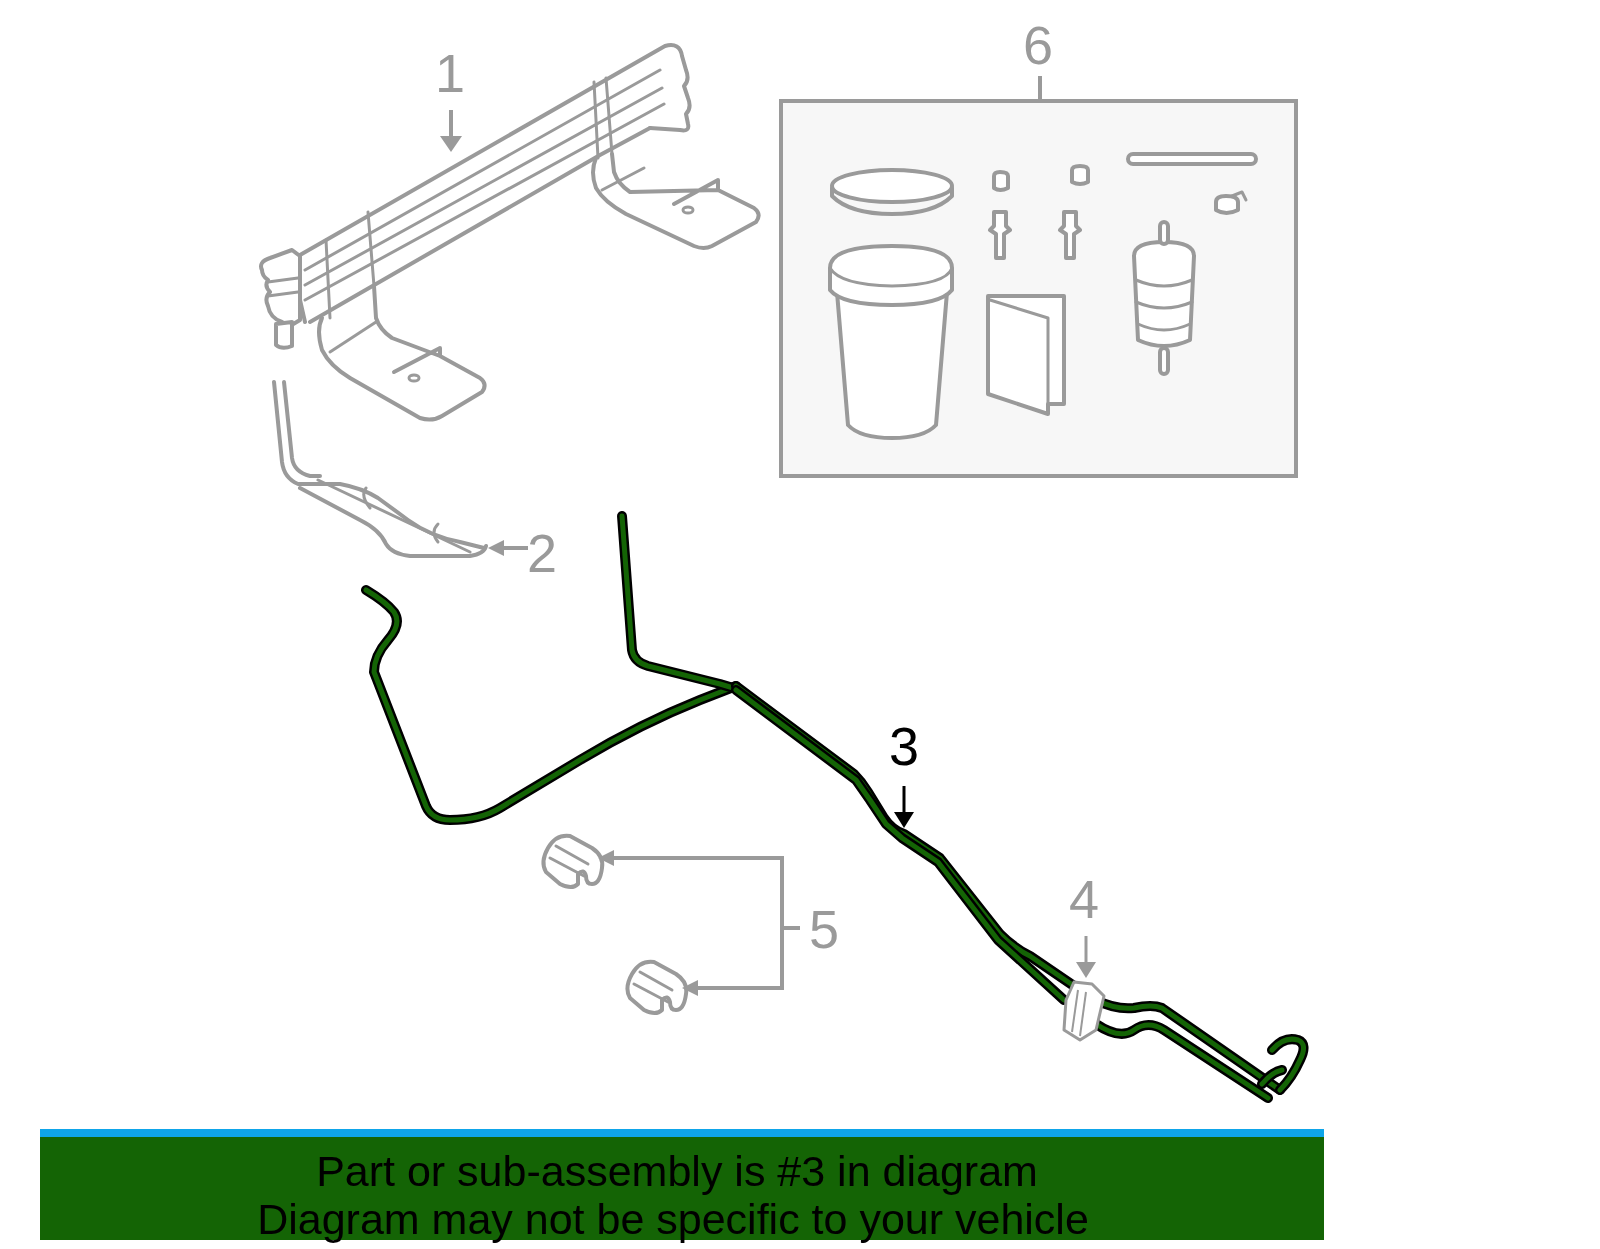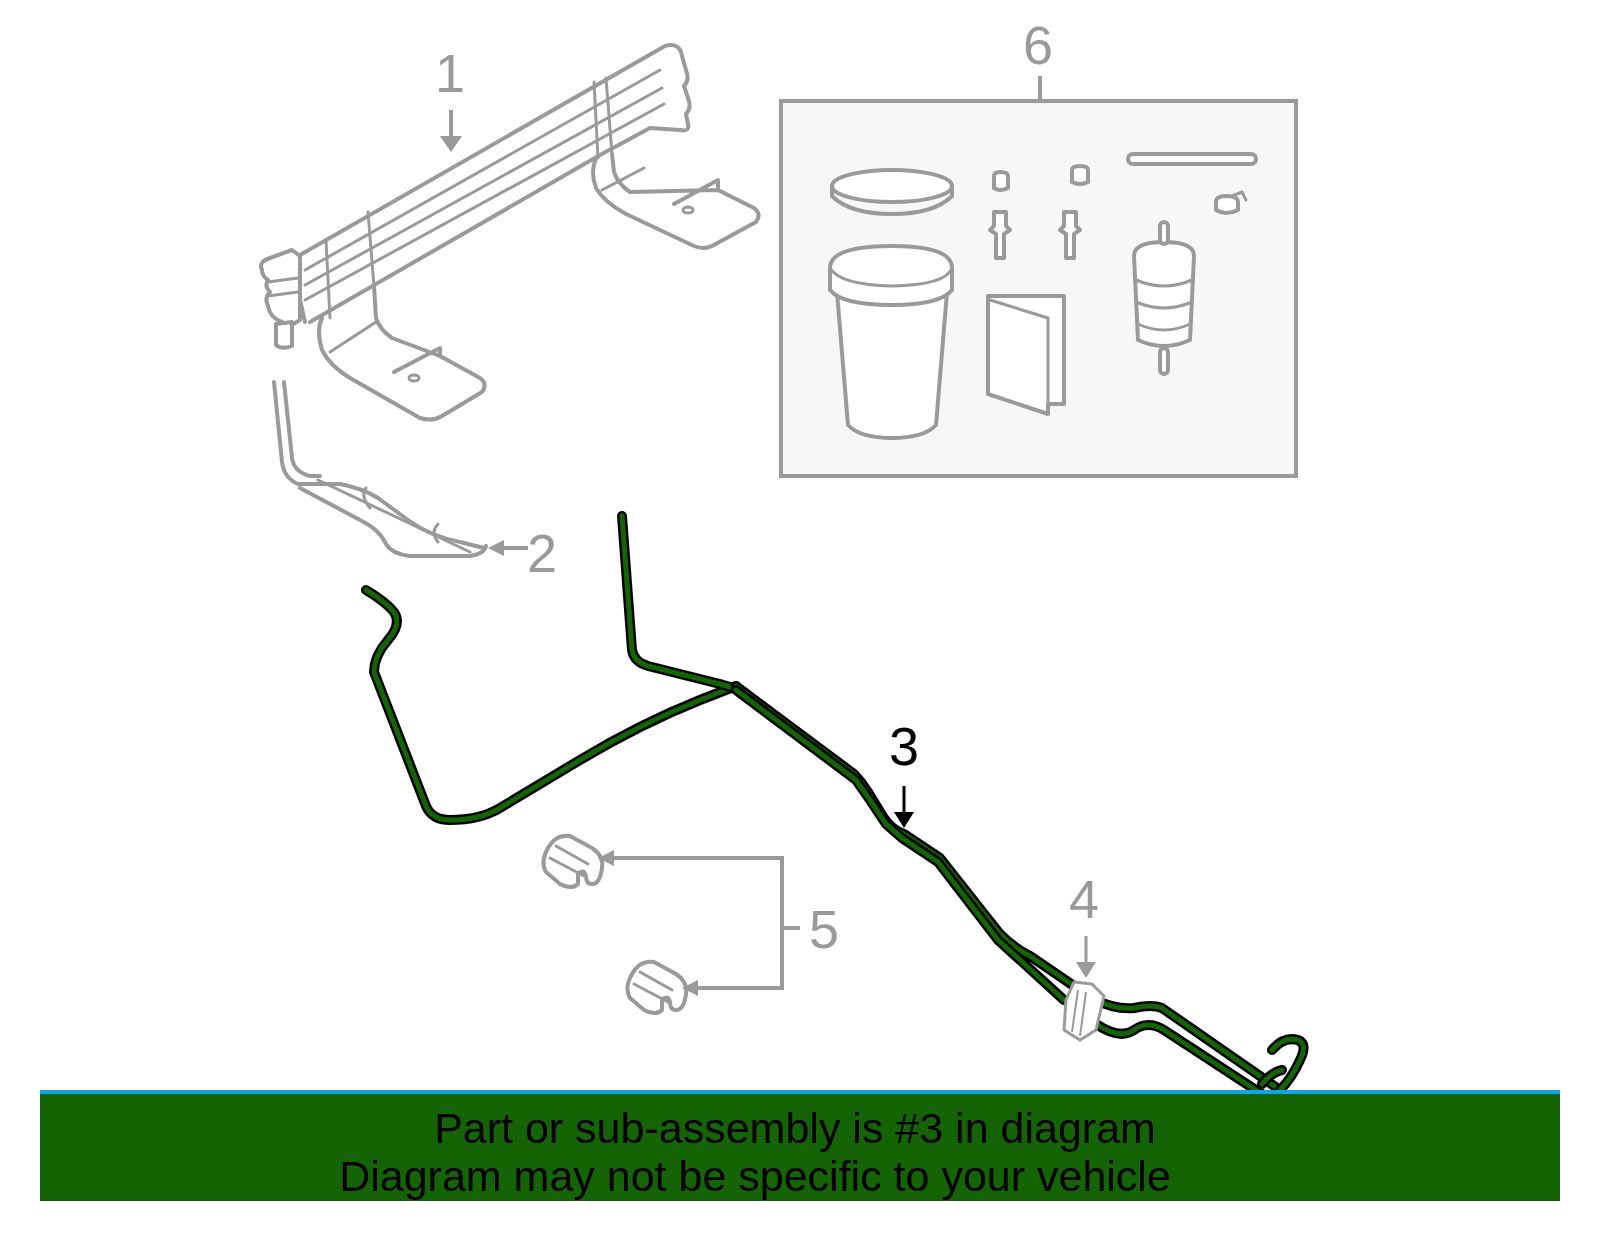--- a/index.html
+++ b/index.html
@@ -5,26 +5,26 @@
     html, body { margin: 0; padding: 0; background: #ffffff; }
     body { width: 1600px; height: 1249px; position: relative; overflow: hidden;
            font-family: "Liberation Sans", sans-serif; }
     #diagram { position: absolute; left: 0; top: 0; width: 1600px; height: 1249px; }
     .gray-line { fill: none; stroke: #9a9a9a; stroke-width: 4; stroke-linecap: round; stroke-linejoin: round; }
     .gray-thin { fill: none; stroke: #9a9a9a; stroke-width: 3; stroke-linecap: round; stroke-linejoin: round; }
     .gray-fill { fill: #ffffff; stroke: #9a9a9a; stroke-width: 4; stroke-linejoin: round; }
     .tube-outer { fill: none; stroke: #000000; stroke-width: 10; stroke-linecap: round; stroke-linejoin: round; }
     .tube-inner { fill: none; stroke: #146405; stroke-width: 5; stroke-linecap: round; stroke-linejoin: round; }
     .callout { font-family: "Liberation Sans", sans-serif; font-size: 54px; }
-    .banner { position: absolute; left: 40px; top: 1090px; width: 1520px; height: 111px;
-              background: #146405; border-top: 4px solid #0ea5e9; box-sizing: border-box; }
+    .banner { position: absolute; left: 40px; top: 1129px; width: 1284px; height: 111px;
+              background: #146405; border-top: 8px solid #0ea5e9; box-sizing: border-box; }
     .banner-line { position: absolute; left: 0; width: 100%; font-family: "Liberation Sans", sans-serif;
                    font-size: 43px; color: #000000; text-align: center; line-height: 48px; white-space: nowrap; }
     .banner-line.l1 { top: 10px; text-indent: -10px; }
-    .banner-line.l2 { top: 58px; text-indent: -90px; }
+    .banner-line.l2 { top: 58px; text-indent: -90px; margin-left: 36px; }
   </style>
 </head>
 <body>
 
 <svg id="diagram" viewBox="0 0 1600 1249" xmlns="http://www.w3.org/2000/svg">
 
   <g>
 
     <path class="gray-line" d="M300,255 L665,46 Q680,42 682,56 L686,70 Q690,80 684,86 L688,98 Q692,108 686,114 L688,124 Q690,132 680,130 L650,128"></path>
     <path class="gray-line" d="M300,255 L300,300 L305,322"></path>

